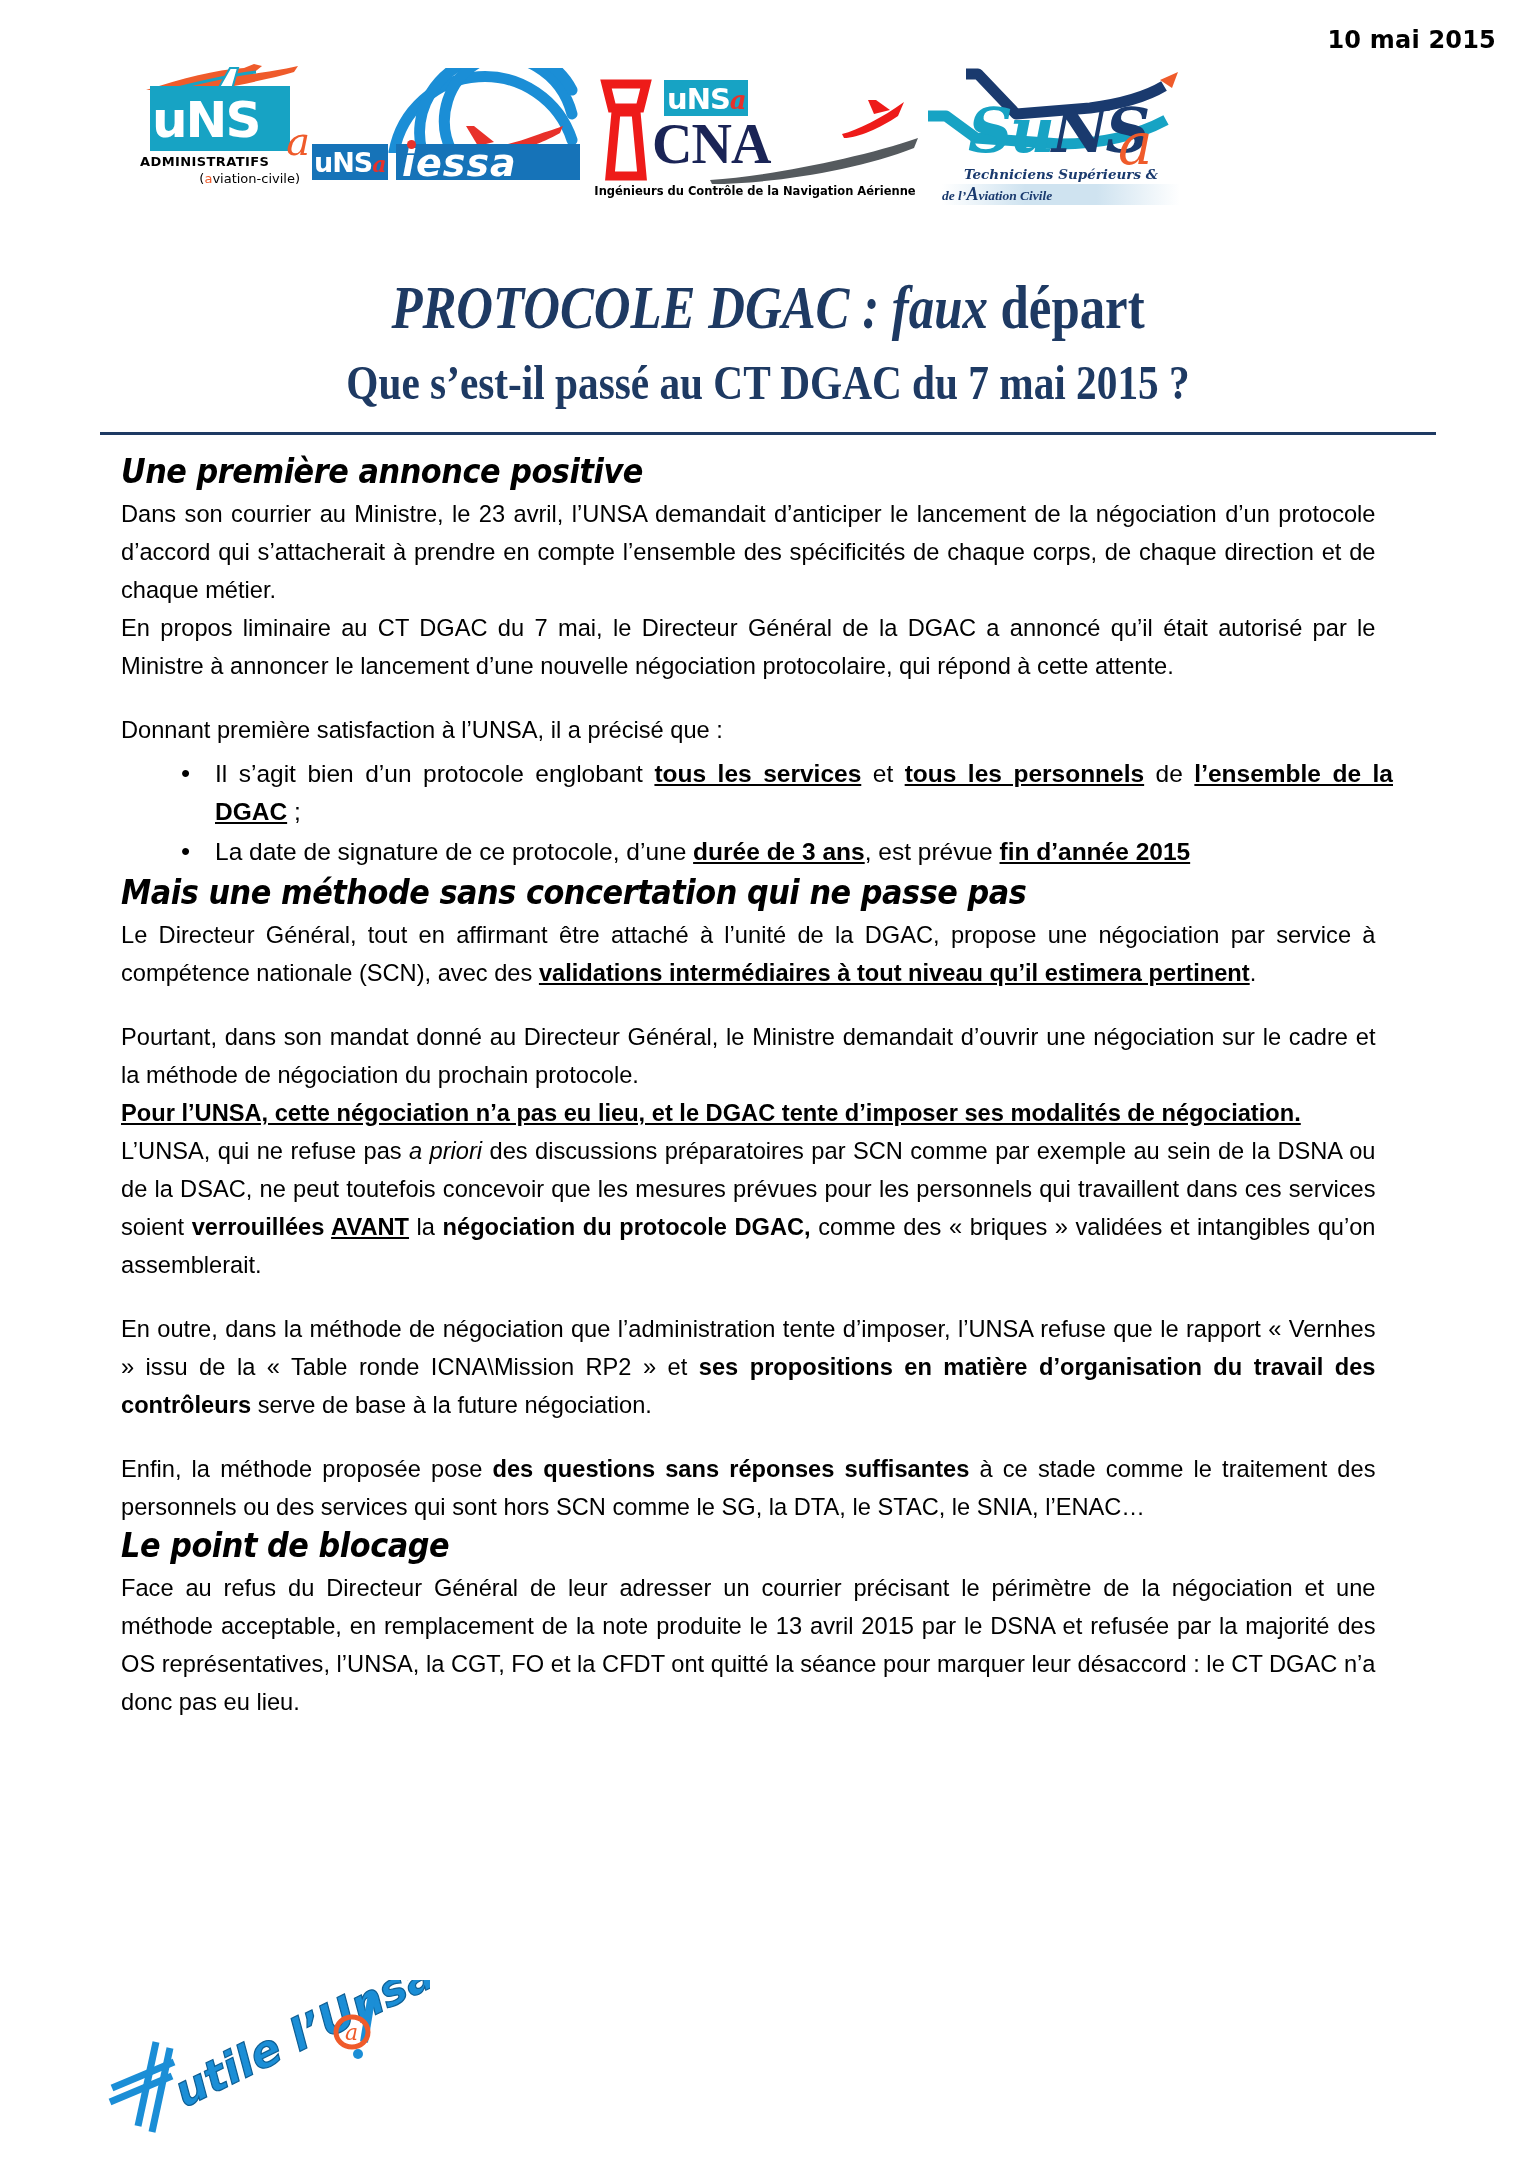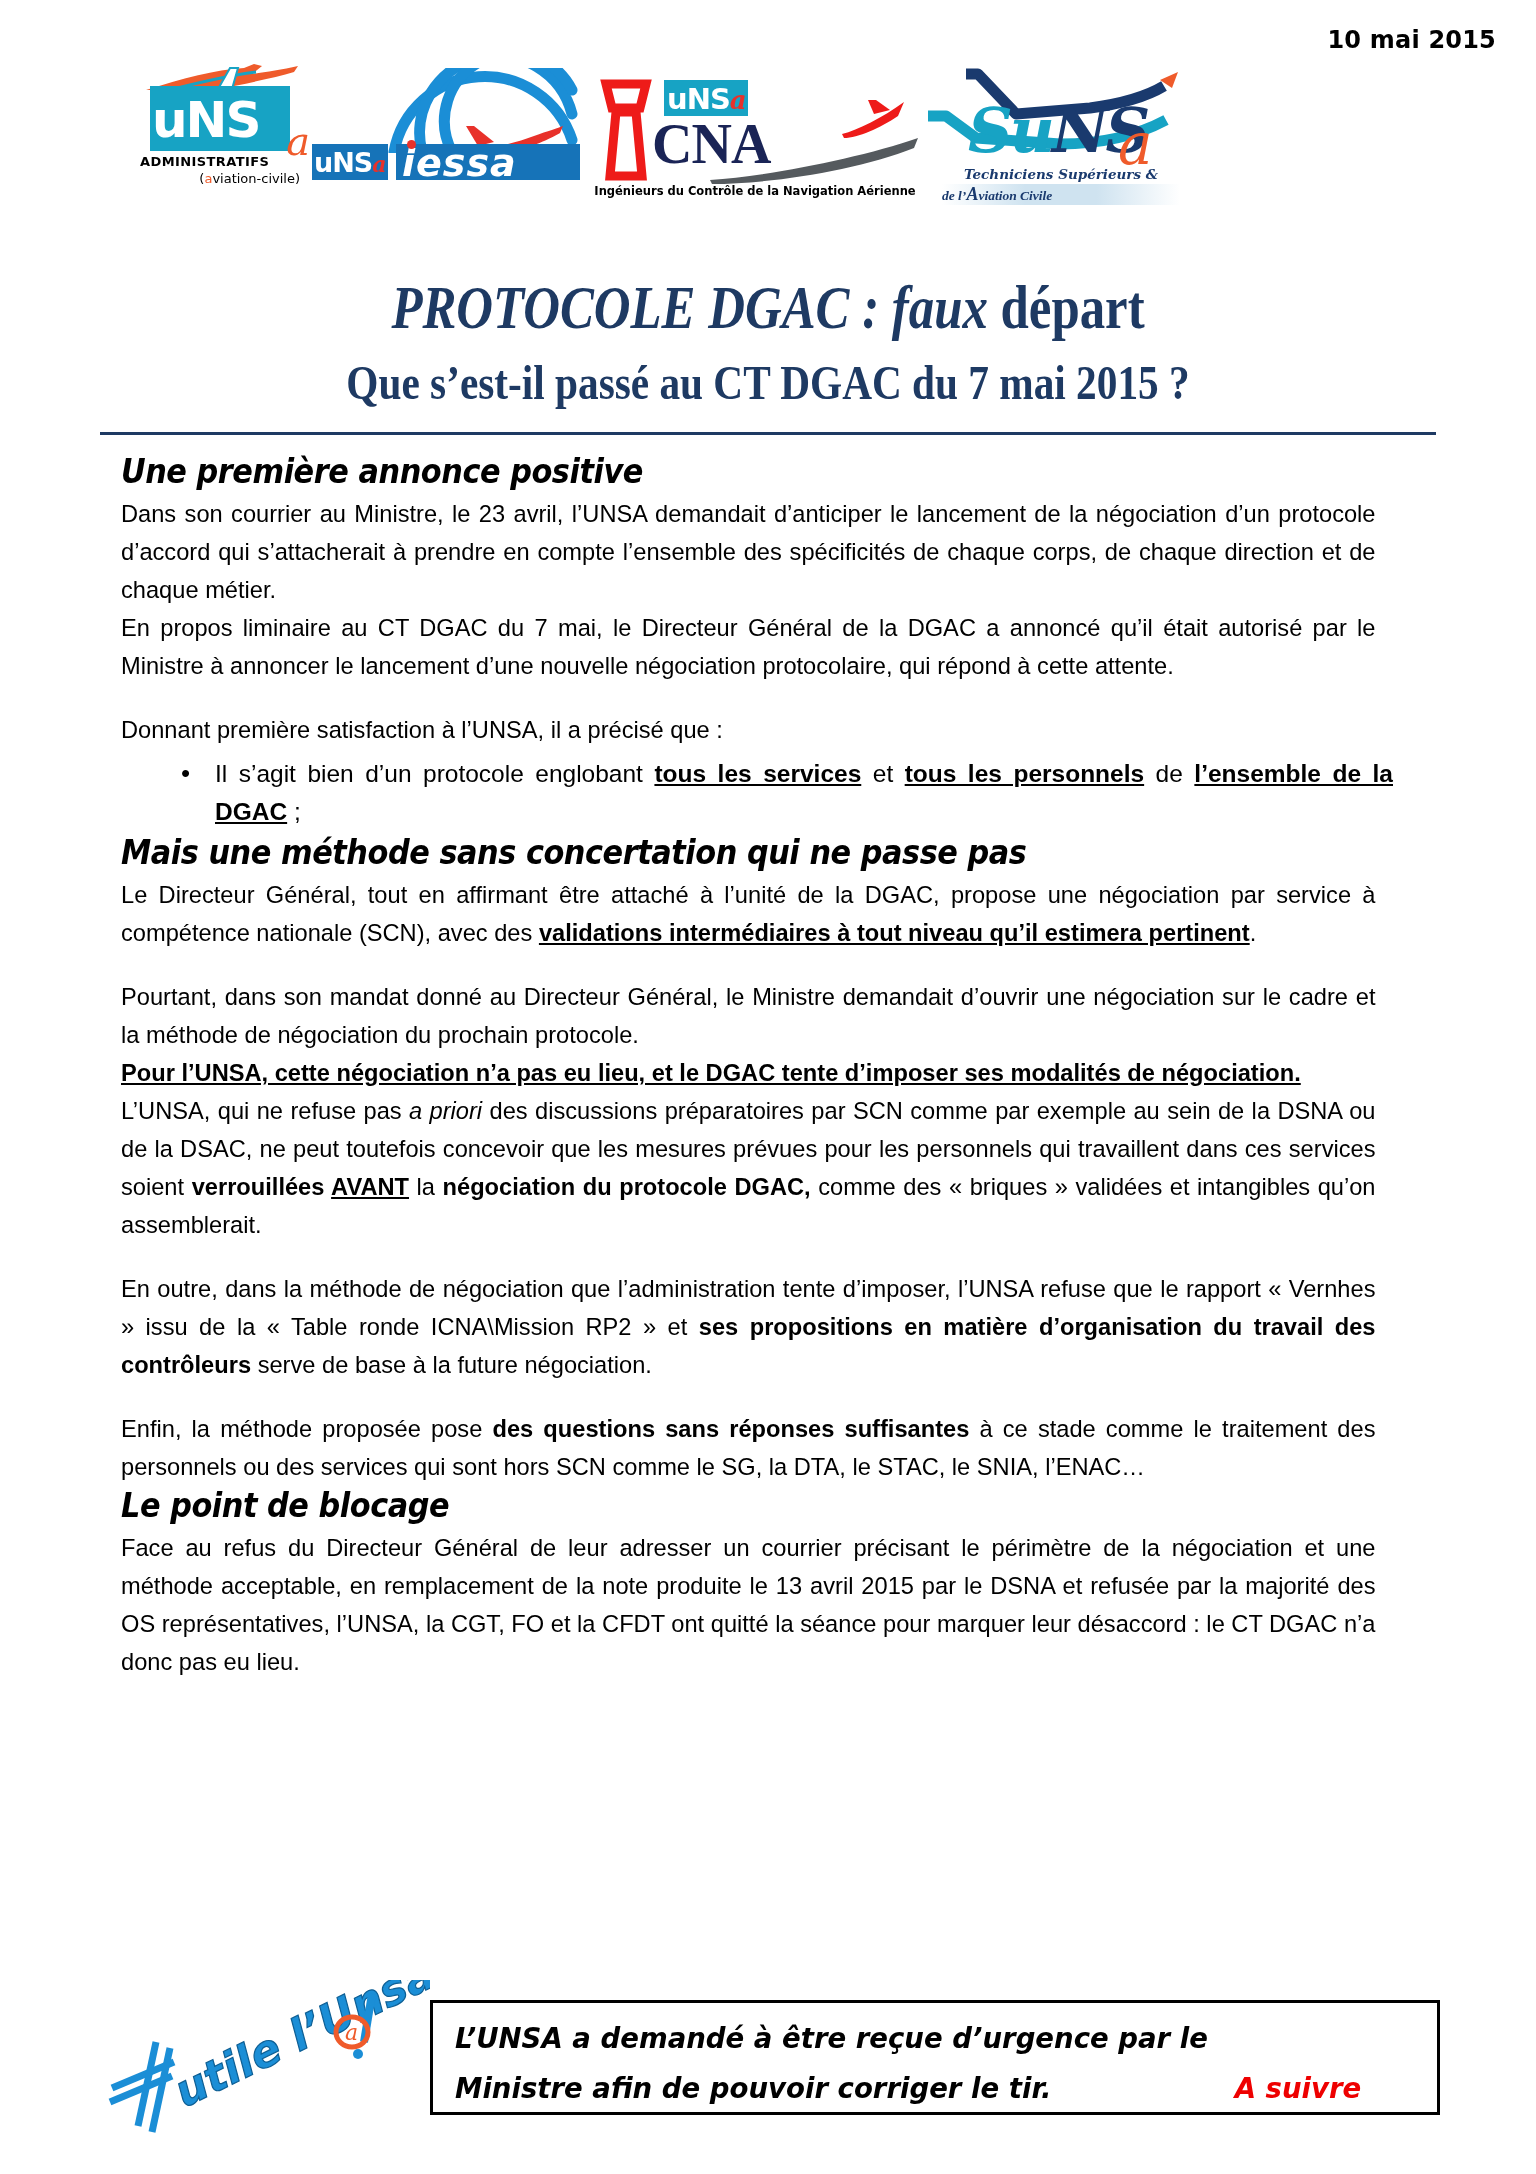--- a/index.html
+++ b/index.html
@@ -381,20 +381,21 @@
   <div class="rule"></div>
 
   <div class="body-wrap">
 
     <h2 class="sec">Une première annonce positive</h2>
     <p class="para">Dans son courrier au Ministre, le 23 avril, l’UNSA demandait d’anticiper le lancement de la négociation d’un protocole d’accord qui s’attacherait à prendre en compte l’ensemble des spécificités de chaque corps, de chaque direction et de chaque métier.</p>
     <p class="para">En propos liminaire au CT DGAC du 7 mai, le Directeur Général de la DGAC a annoncé qu’il était autorisé par le Ministre à annoncer le lancement d’une nouvelle négociation protocolaire, qui répond à cette attente.</p>
     <p class="para gap">Donnant première satisfaction à l’UNSA, il a précisé que :</p>
     <ul class="bullets">
       <li><span>Il s’agit bien d’un protocole englobant </span><b class="u">tous les services</b><span> et </span><b class="u">tous les personnels</b><span> de </span><b class="u">l’ensemble de la DGAC</b><span> ;</span></li>
+      <li><span>La date de signature de ce protocole, d’une </span><b class="u">durée de 3 ans</b><span>, est prévue </span><b class="u">fin d’année 2015</b><span></span></li>
     </ul>
 
     <h2 class="sec sec-gap">Mais une méthode sans concertation qui ne passe pas</h2>
     <p class="para"><span>Le Directeur Général, tout en affirmant être attaché à l’unité de la DGAC, propose une négociation par service à compétence nationale (SCN), avec des </span><b class="u">validations intermédiaires à tout niveau qu’il estimera pertinent</b><span>.</span></p>
     <p class="para gap">Pourtant, dans son mandat donné au Directeur Général, le Ministre demandait d’ouvrir une négociation sur le cadre et la méthode de négociation du prochain protocole.</p>
     <p class="para"><b class="u">Pour l’UNSA, cette négociation n’a pas eu lieu, et le DGAC tente d’imposer ses modalités de négociation.</b></p>
     <p class="para"><span>L’UNSA, qui ne refuse pas </span><i class="it">a priori</i><span> des discussions préparatoires par SCN comme par exemple au sein de la DSNA ou de la DSAC, ne peut toutefois concevoir que les mesures prévues pour les personnels qui travaillent dans ces services soient </span><b class="nb">verrouillées </b><b class="u">AVANT</b><span> la </span><b class="nb">négociation du protocole DGAC,</b><span> comme des « briques » validées et intangibles qu’on assemblerait.</span></p>
     <p class="para gap"><span>En outre, dans la méthode de négociation que l’administration tente d’imposer, l’UNSA refuse que le rapport « Vernhes » issu de la « Table ronde ICNA\Mission RP2 » et </span><b class="nb">ses propositions en matière d’organisation du travail des contrôleurs</b><span> serve de base à la future négociation.</span></p>
     <p class="para gap"><span>Enfin, la méthode proposée pose </span><b class="nb">des questions sans réponses suffisantes</b><span> à ce stade comme le traitement des personnels ou des services qui sont hors SCN comme le SG, la DTA, le STAC, le SNIA, l’ENAC…</span></p>
 
@@ -409,21 +410,14 @@
       <path d="M38 146 L56 62"></path>
       <path d="M52 152 L70 68"></path>
     </g>
     <text x="84" y="128" transform="rotate(-26 84 128)" font-family="DejaVu Sans, sans-serif" font-size="44" font-weight="bold" font-style="italic" fill="#1b8ed6" stroke="#0e5f94" stroke-width="1.2">utile l’Unsa</text>
     <path d="M272 14 L264 62" stroke="#1b8ed6" stroke-width="8" fill="none"></path>
     <circle cx="258" cy="74" r="5" fill="#1b8ed6"></circle>
     <ellipse cx="252" cy="52" rx="16" ry="15" fill="none" stroke="#ef5b2b" stroke-width="5"></ellipse>
     <text x="245" y="60" font-family="DejaVu Serif, serif" font-size="22" font-style="italic" fill="#ef5b2b">a</text>
   </svg>
 
-  <div class="footer-box">
-    <div class="fline">L’UNSA a demandé à être reçue d’urgence par le</div>
-    <div class="fline last">
-      <span>Ministre afin de  pouvoir corriger le tir.</span>
-      <span class="asuivre">A suivre</span>
-    </div>
-  </div>
 
 </div>
 
 </body></html>

